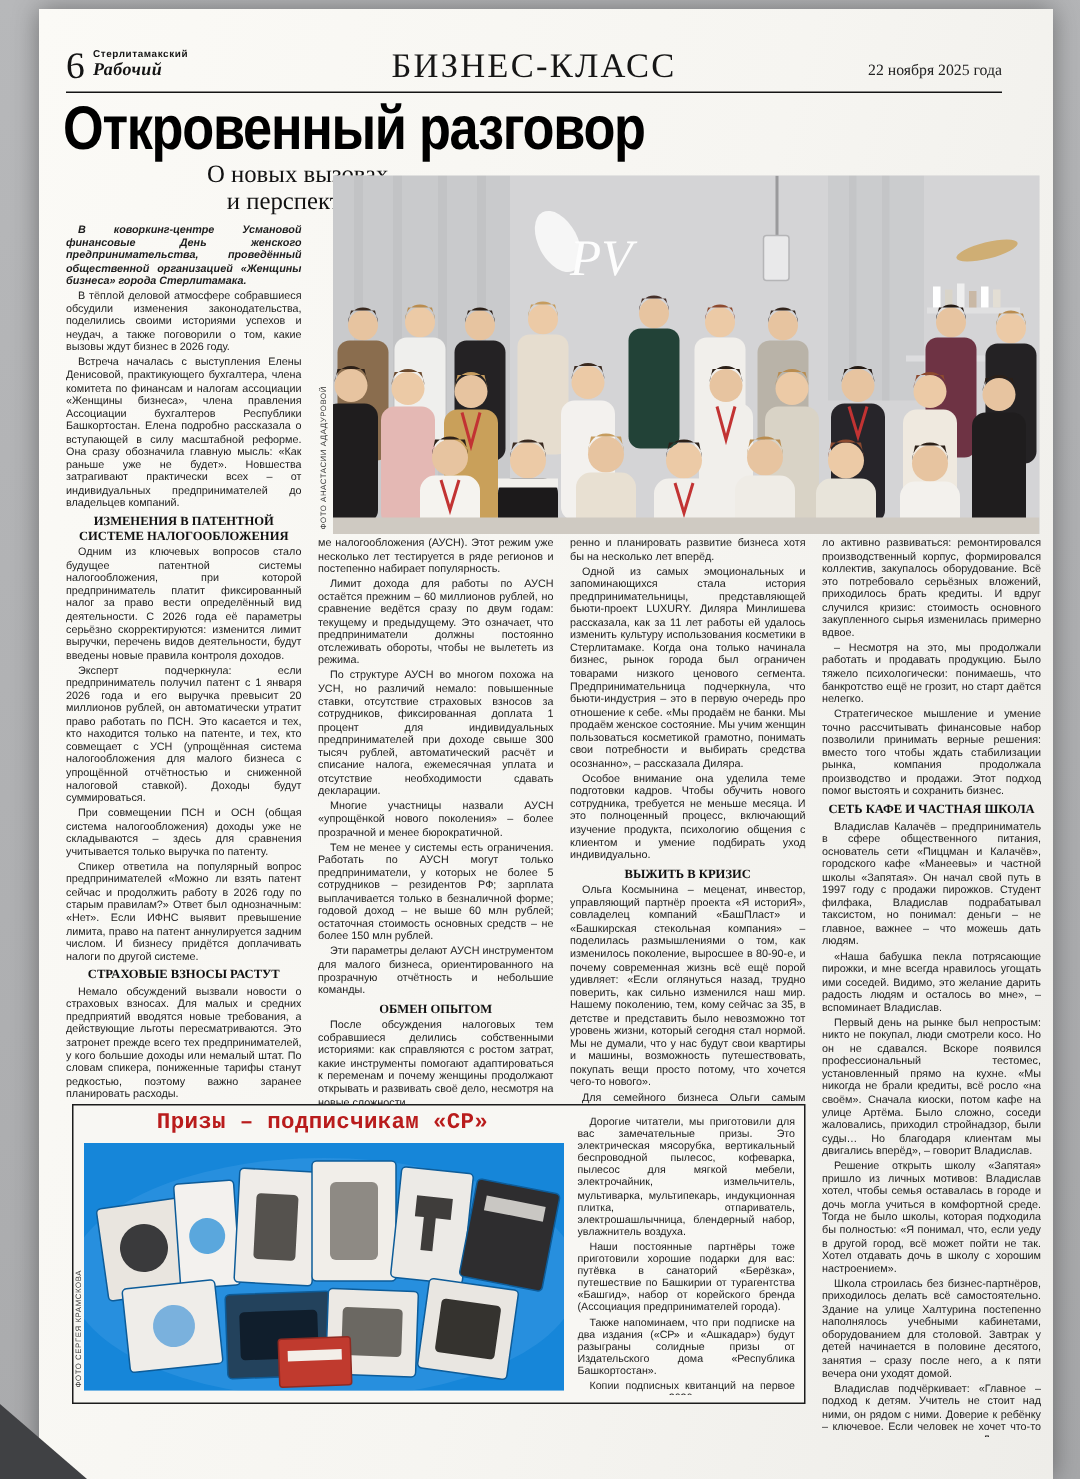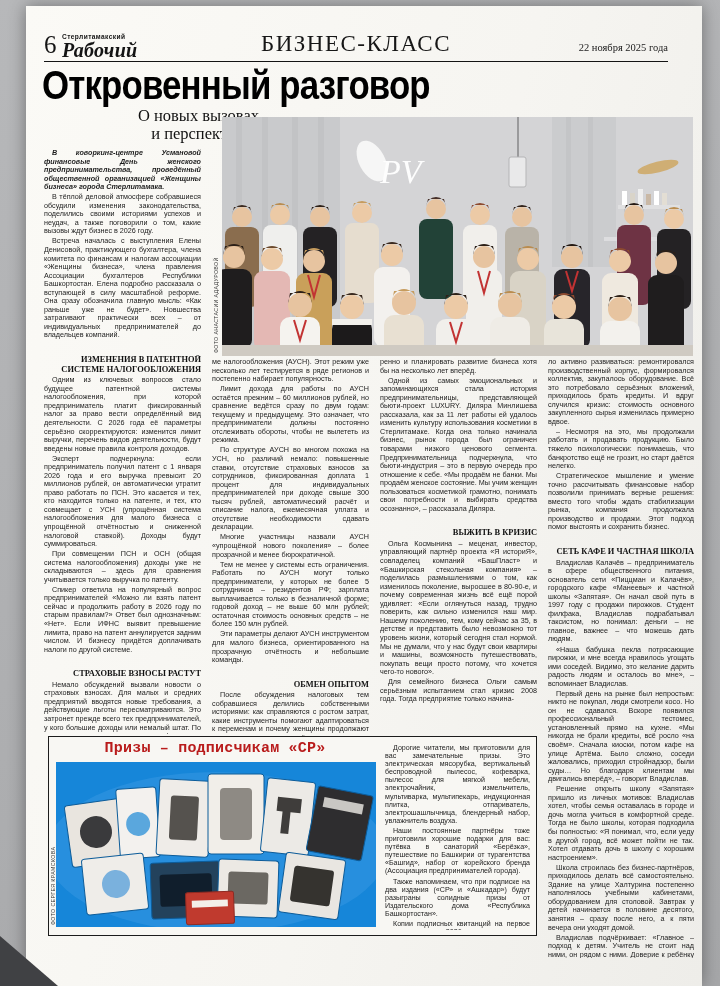--- a/index.html
+++ b/index.html
@@ -16,21 +16,21 @@
   .corner-shadow{
     position:absolute;left:0;top:936px;width:58px;height:50px;background:#404144;
     clip-path:polygon(0 0,100% 100%,0 100%);z-index:5;
   }
   
   .masthead{position:absolute;left:18px;right:34px;top:25px;height:30px;}
   .masthead-rule{position:absolute;left:18px;right:34px;top:55px;border-top:1.6px solid #141414;}
   .pagenum{position:absolute;left:0;top:0;font-family:"Liberation Serif","DejaVu Serif",serif;font-size:25px;line-height:28px;color:#141414;}
   .logo{position:absolute;left:18px;top:2px;color:#141414;}
   .logo-top{display:block;font-size:6.6px;font-weight:bold;letter-spacing:.4px;}
-  .logo-bottom{display:block;font-family:"Liberation Serif","DejaVu Serif",serif;font-size:20px;font-weight:bold;font-style:italic;margin-top:-1px;letter-spacing:.3px;}
+  .logo-bottom{display:block;font-family:"Liberation Serif","DejaVu Serif",serif;font-size:12px;font-weight:bold;font-style:italic;margin-top:-1px;letter-spacing:.3px;}
   .section-title{position:absolute;left:50%;top:0;transform:translateX(-50%);font-family:"Liberation Serif","DejaVu Serif",serif;font-size:23px;letter-spacing:1.5px;color:#161616;}
   .issue-date{position:absolute;right:0;top:11px;font-family:"Liberation Serif","DejaVu Serif",serif;font-size:10.5px;color:#222;}
   
   .headline{
     position:absolute;left:16px;top:56px;width:450px;margin:0;
     font-size:41px;font-weight:800;letter-spacing:-1px;color:#000;
     transform:scaleX(.85);transform-origin:left top;white-space:nowrap;
   }
   .subtitle{
     position:absolute;left:18px;top:101px;width:215px;margin:0;
@@ -47,21 +47,21 @@
   
   .col{
     position:absolute;width:157px;overflow:hidden;
     font-size:7.2px;line-height:8.55px;text-align:justify;color:#1c1c1c;
   }
   .col p{margin:0 0 1.5px;text-indent:8px;}
   .col p.cont{text-indent:0;}
   .col p.lead{font-weight:bold;font-style:italic;}
   .col h3{
     font-family:"Liberation Serif","DejaVu Serif",serif;font-size:8.4px;line-height:9.6px;
-    font-weight:bold;text-align:right;margin:15px 0 2px;text-indent:0;color:#101010;
+    font-weight:bold;text-align:center;margin:3px 0 2px;text-indent:0;color:#101010;
   }
   #col1{left:18px;top:143px;height:585px;}
   #col2{left:186px;top:352px;height:378px;}
   #col3{left:354px;top:352px;height:378px;}
   #col4{left:522px;top:352px;width:146px;height:600px;}
   
   .prizes-box{position:absolute;left:22px;top:730px;width:487px;height:198px;border:1.2px solid #1c1c1c;background:#f8f7f3;}
   .prizes-title{
     position:absolute;left:0;top:3px;width:332px;margin:0;text-align:center;
     font-size:15px;font-weight:800;letter-spacing:.2px;color:#b91c1c;font-family:Liberation Mono, monospace;
@@ -283,20 +283,21 @@
       <p class="p">По структуре АУСН во многом похожа на УСН, но различий немало: повышенные ставки, отсутствие страховых взносов за сотрудников, фиксированная доплата 1 процент для индивидуальных предпринимателей при доходе свыше 300 тысяч рублей, автоматический расчёт и списание налога, ежемесячная уплата и отсутствие необходимости сдавать декларации.</p>
       <p class="p">Многие участницы назвали АУСН «упрощёнкой нового поколения» – более прозрачной и менее бюрократичной.</p>
       <p class="p">Тем не менее у системы есть ограничения. Работать по АУСН могут только предприниматели, у которых не более 5 сотрудников – резидентов РФ; зарплата выплачивается только в безналичной форме; годовой доход – не выше 60 млн рублей; остаточная стоимость основных средств – не более 150 млн рублей.</p>
       <p class="p">Эти параметры делают АУСН инструментом для малого бизнеса, ориентированного на прозрачную отчётность и небольшие команды.</p>
       <h3 class="h">ОБМЕН ОПЫТОМ</h3>
       <p class="p">После обсуждения налоговых тем собравшиеся делились собственными историями: как справляются с ростом затрат, какие инструменты помогают адаптироваться к переменам и почему женщины продолжают открывать и развивать своё дело, несмотря на новые сложности.</p>
     </div>
   <div class="col" id="col3">
       <p class="cont">ренно и планировать развитие бизнеса хотя бы на несколько лет вперёд.</p>
       <p class="p">Одной из самых эмоциональных и запоминающихся стала история предпринимательницы, представляющей бьюти-проект LUXURY. Диляра Минлишева рассказала, как за 11 лет работы ей удалось изменить культуру использования косметики в Стерлитамаке. Когда она только начинала бизнес, рынок города был ограничен товарами низкого ценового сегмента. Предпринимательница подчеркнула, что бьюти-индустрия – это в первую очередь про отношение к себе. «Мы продаём не банки. Мы продаём женское состояние. Мы учим женщин пользоваться косметикой грамотно, понимать свои потребности и выбирать средства осознанно», – рассказала Диляра.</p>
+      <p class="p">Особое внимание она уделила теме подготовки кадров. Чтобы обучить нового сотрудника, требуется не меньше месяца. И это полноценный процесс, включающий изучение продукта, психологию общения с клиентом и умение подбирать уход индивидуально.</p>
       <h3 class="h">ВЫЖИТЬ В КРИЗИС</h3>
       <p class="p">Ольга Космынина – меценат, инвестор, управляющий партнёр проекта «Я историЯ», совладелец компаний «БашПласт» и «Башкирская стекольная компания» – поделилась размышлениями о том, как изменилось поколение, выросшее в 80-90-е, и почему современная жизнь всё ещё порой удивляет: «Если оглянуться назад, трудно поверить, как сильно изменился наш мир. Нашему поколению, тем, кому сейчас за 35, в детстве и представить было невозможно тот уровень жизни, который сегодня стал нормой. Мы не думали, что у нас будут свои квартиры и машины, возможность путешествовать, покупать вещи просто потому, что хочется чего-то нового».</p>
       <p class="p">Для семейного бизнеса Ольги самым серьёзным испытанием стал кризис 2008 года. Тогда предприятие только начина-</p>
     </div>
   <div class="col" id="col4">
       <p class="cont">ло активно развиваться: ремонтировался производственный корпус, формировался коллектив, закупалось оборудование. Всё это потребовало серьёзных вложений, приходилось брать кредиты. И вдруг случился кризис: стоимость основного закупленного сырья изменилась примерно вдвое.</p>
       <p class="p">– Несмотря на это, мы продолжали работать и продавать продукцию. Было тяжело психологически: понимаешь, что банкротство ещё не грозит, но старт даётся нелегко.</p>
       <p class="p">Стратегическое мышление и умение точно рассчитывать финансовые набор позволили принимать верные решения: вместо того чтобы ждать стабилизации рынка, компания продолжала производство и продажи. Этот подход помог выстоять и сохранить бизнес.</p>
       <h3 class="h">СЕТЬ КАФЕ И ЧАСТНАЯ ШКОЛА</h3>
       <p class="p">Владислав Калачёв – предприниматель в сфере общественного питания, основатель сети «Пиццман и Калачёв», городского кафе «Манеевы» и частной школы «Запятая». Он начал свой путь в 1997 году с продажи пирожков. Студент филфака, Владислав подрабатывал таксистом, но понимал: деньги – не главное, важнее – что можешь дать людям.</p>

